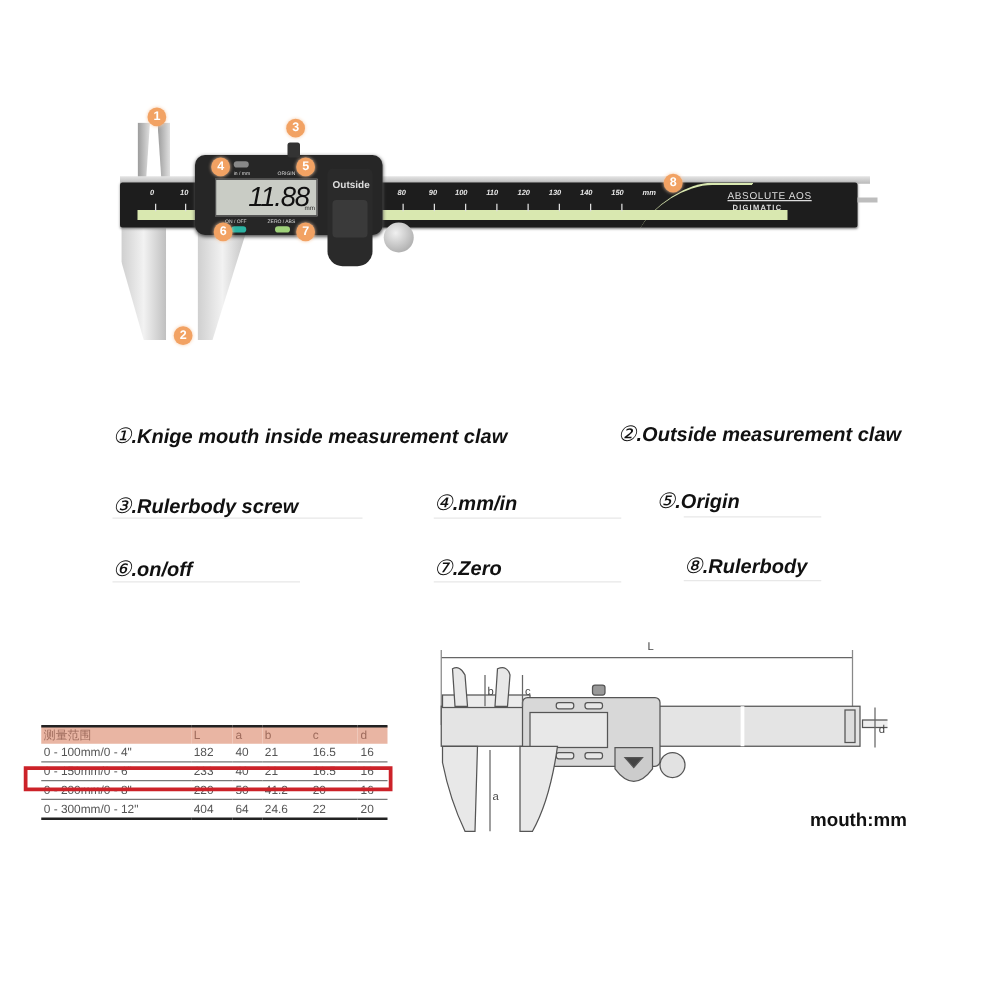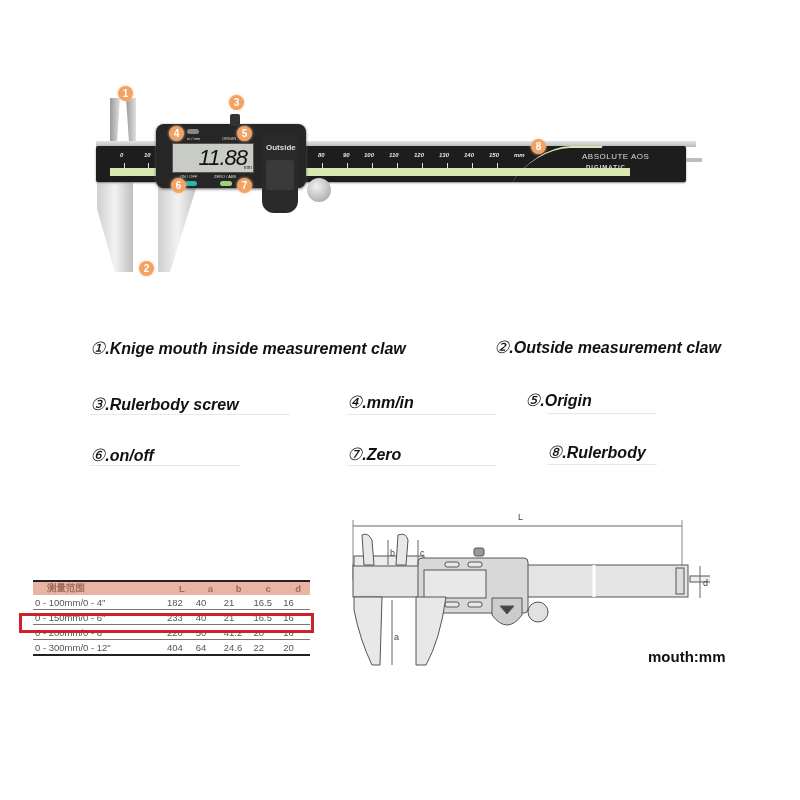--- a/index.html
+++ b/index.html
@@ -3,21 +3,21 @@
 <meta charset="utf-8">
 <style>
   html,body{margin:0;padding:0;background:#fff;}
   body{width:800px;height:800px;position:relative;overflow:hidden;font-family:"Liberation Sans",sans-serif;}
   
   .beam{position:absolute;left:96px;top:146px;width:590px;height:36px;background:#1d1d1d;border-radius:2px;box-shadow:0 1px 2px #888;}
   .beam-steel{position:absolute;left:96px;top:141px;width:600px;height:6px;background:linear-gradient(#e4e4e4,#b9b9b9);}
   .scale-strip{position:absolute;left:110px;top:168px;width:520px;height:8px;background:#d9e8b0;}
   .scale-num{position:absolute;top:152px;font-size:6px;color:#e8e8e8;font-style:italic;font-weight:bold;}
   .scale-tick{position:absolute;top:163px;width:1px;height:6px;background:#ddd;}
-  .brand-abs{position:absolute;left:582px;top:152px;font-size:8px;color:#ddd;letter-spacing:.5px;}
+  .brand-abs{position:absolute;left:582px;top:152px;font-size:8px;color:#ddd;letter-spacing:.5px;text-decoration:underline;}
   .brand-dig{position:absolute;left:586px;top:164px;font-size:6px;color:#ddd;letter-spacing:1px;font-weight:bold;}
   .swoosh{position:absolute;left:522px;top:146px;width:70px;height:36px;border-top:2px solid #d9e8b0;border-radius:60px 0 0 0;transform:skewX(-30deg);}
   .depth-rod{position:absolute;left:686px;top:158px;width:16px;height:4px;background:#bdbdbd;}
   .jaw-out{position:absolute;background:linear-gradient(90deg,#cfcfcf,#f2f2f2,#bfbfbf);}
   .jaw-in{position:absolute;background:linear-gradient(90deg,#9a9a9a,#e0e0e0);}
   .head{position:absolute;left:156px;top:124px;width:150px;height:64px;background:#262626;border-radius:8px;box-shadow:0 1px 3px #555;}
   .lcd{position:absolute;left:172px;top:143px;width:80px;height:28px;background:#c9ccc5;border:1px solid #555;}
   .lcd-val{position:absolute;right:6px;top:1px;font-family:Liberation Sans, sans-serif;font-size:22px;font-style:italic;color:#111;letter-spacing:-1px;}
   .lcd-unit{position:absolute;right:1px;bottom:2px;font-size:5px;color:#222;}
   .thumb{position:absolute;left:262px;top:135px;width:36px;height:78px;background:#2a2a2a;border-radius:4px 4px 12px 12px;}
@@ -27,21 +27,21 @@
   .head-label{position:absolute;font-size:4px;color:#ddd;}
   .btn{position:absolute;width:12px;height:5px;border-radius:3px;}
   .brand-mit{position:absolute;left:266px;top:143px;font-size:8px;color:#ddd;font-weight:bold;}
   .badge{position:absolute;width:15px;height:15px;border-radius:50%;background:#f2a263;color:#fff;font-size:10px;font-weight:bold;line-height:15px;text-align:center;box-shadow:0 0 3px #f6c9a4;}
   
   .legend{position:absolute;font-size:16px;font-weight:bold;color:#111;white-space:nowrap;font-style:italic;}
   .legend .num{font-weight:normal;font-size:17px;}
   .uline{position:absolute;height:1px;background:#e8e8e8;}
   
   .spec-table{position:absolute;left:33px;top:580px;width:277px;border-collapse:collapse;font-size:9.5px;color:#555;}
-  .spec-table th{background:#e9b5a3;color:#9e6b5c;font-weight:bold;text-align:left;height:13px;padding:0 0 0 14px;border-top:2px solid #222;}
+  .spec-table th{background:#e9b5a3;color:#9e6b5c;font-weight:normal;text-align:left;height:13px;padding:0 0 0 2px;border-top:2px solid #222;}
   .spec-table td{height:14px;padding:0 0 0 2px;border-bottom:1px solid #777;}
   .spec-table tr:last-child td{border-bottom:2px solid #222;}
   .hl-box{position:absolute;left:19px;top:613px;width:295px;height:20px;border:3px solid #cc2229;box-sizing:border-box;}
   
   .ld{position:absolute;left:350px;top:510px;}
   .unit{position:absolute;left:648px;top:648px;font-size:15px;font-weight:bold;color:#111;}
 </style>
 </head>
 <body>
 

